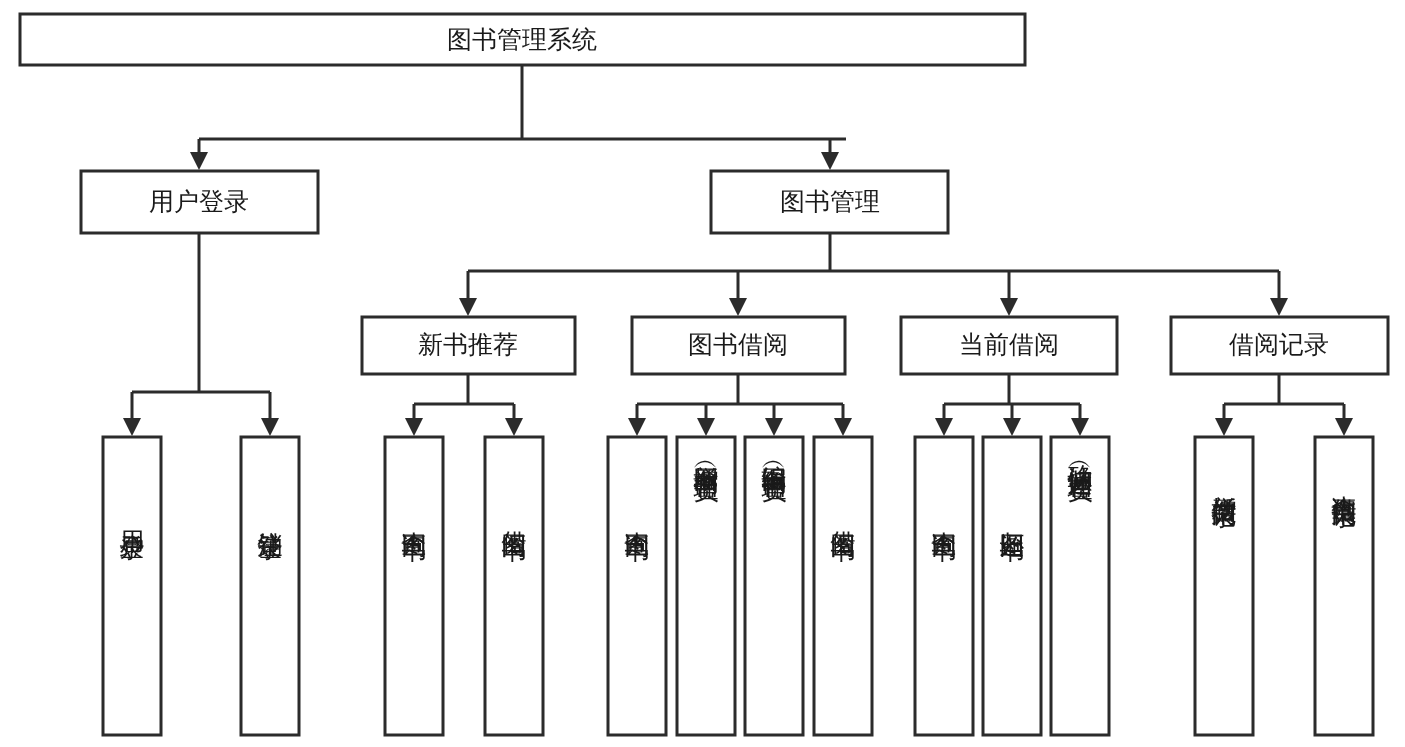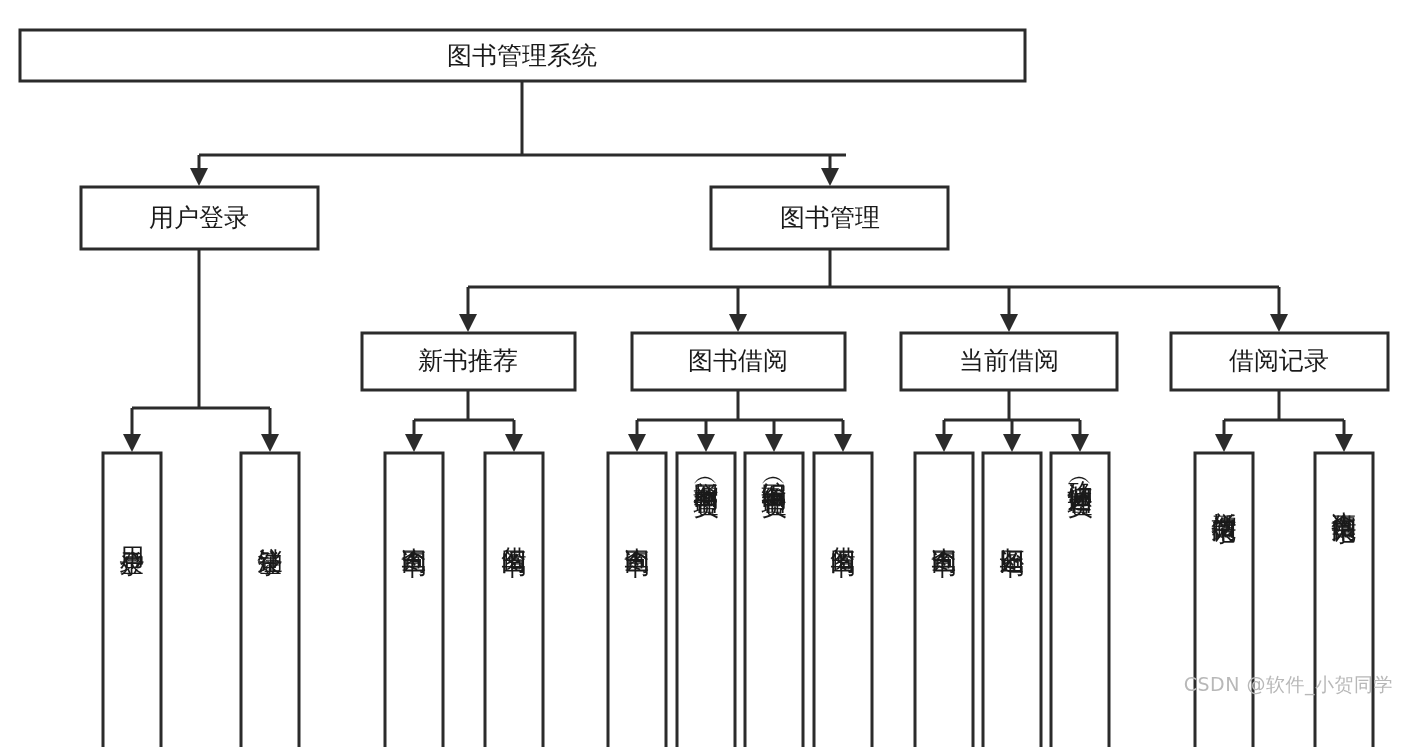--- a/index.html
+++ b/index.html
@@ -9,21 +9,21 @@
   }
   body {
     width: 1405px;
     height: 747px;
     overflow: hidden;
     font-family: "DejaVu Sans", "Liberation Sans", sans-serif;
     position: relative;
   }
   #diagram-root {
     position: absolute;
-    top: 16px;
+    top: 0;
     left: 0;
     width: 1405px;
     height: 688px;
   }
   svg#flowchart {
     display: block;
     width: 1405px;
     height: 747px;
   }
   .node-box {
@@ -237,14 +237,13 @@
   <div class="vert-text-wrap" style="left:1051px; top:437px; width:58px; height:298px;">
     <span class="vert-text" style="margin-top:8px;">确认归还（管理员）</span>
   </div>
   <div class="vert-text-wrap" style="left:1195px; top:437px; width:58px; height:298px;">
     <span class="vert-text" style="margin-top:38px;">新增借阅记录</span>
   </div>
   <div class="vert-text-wrap" style="left:1315px; top:437px; width:58px; height:298px;">
     <span class="vert-text" style="margin-top:38px;">查询借阅记录</span>
   </div>
 
-  <div class="watermark">CSDN @软件_小贺同学</div>
 </div>
 
 </body></html>

